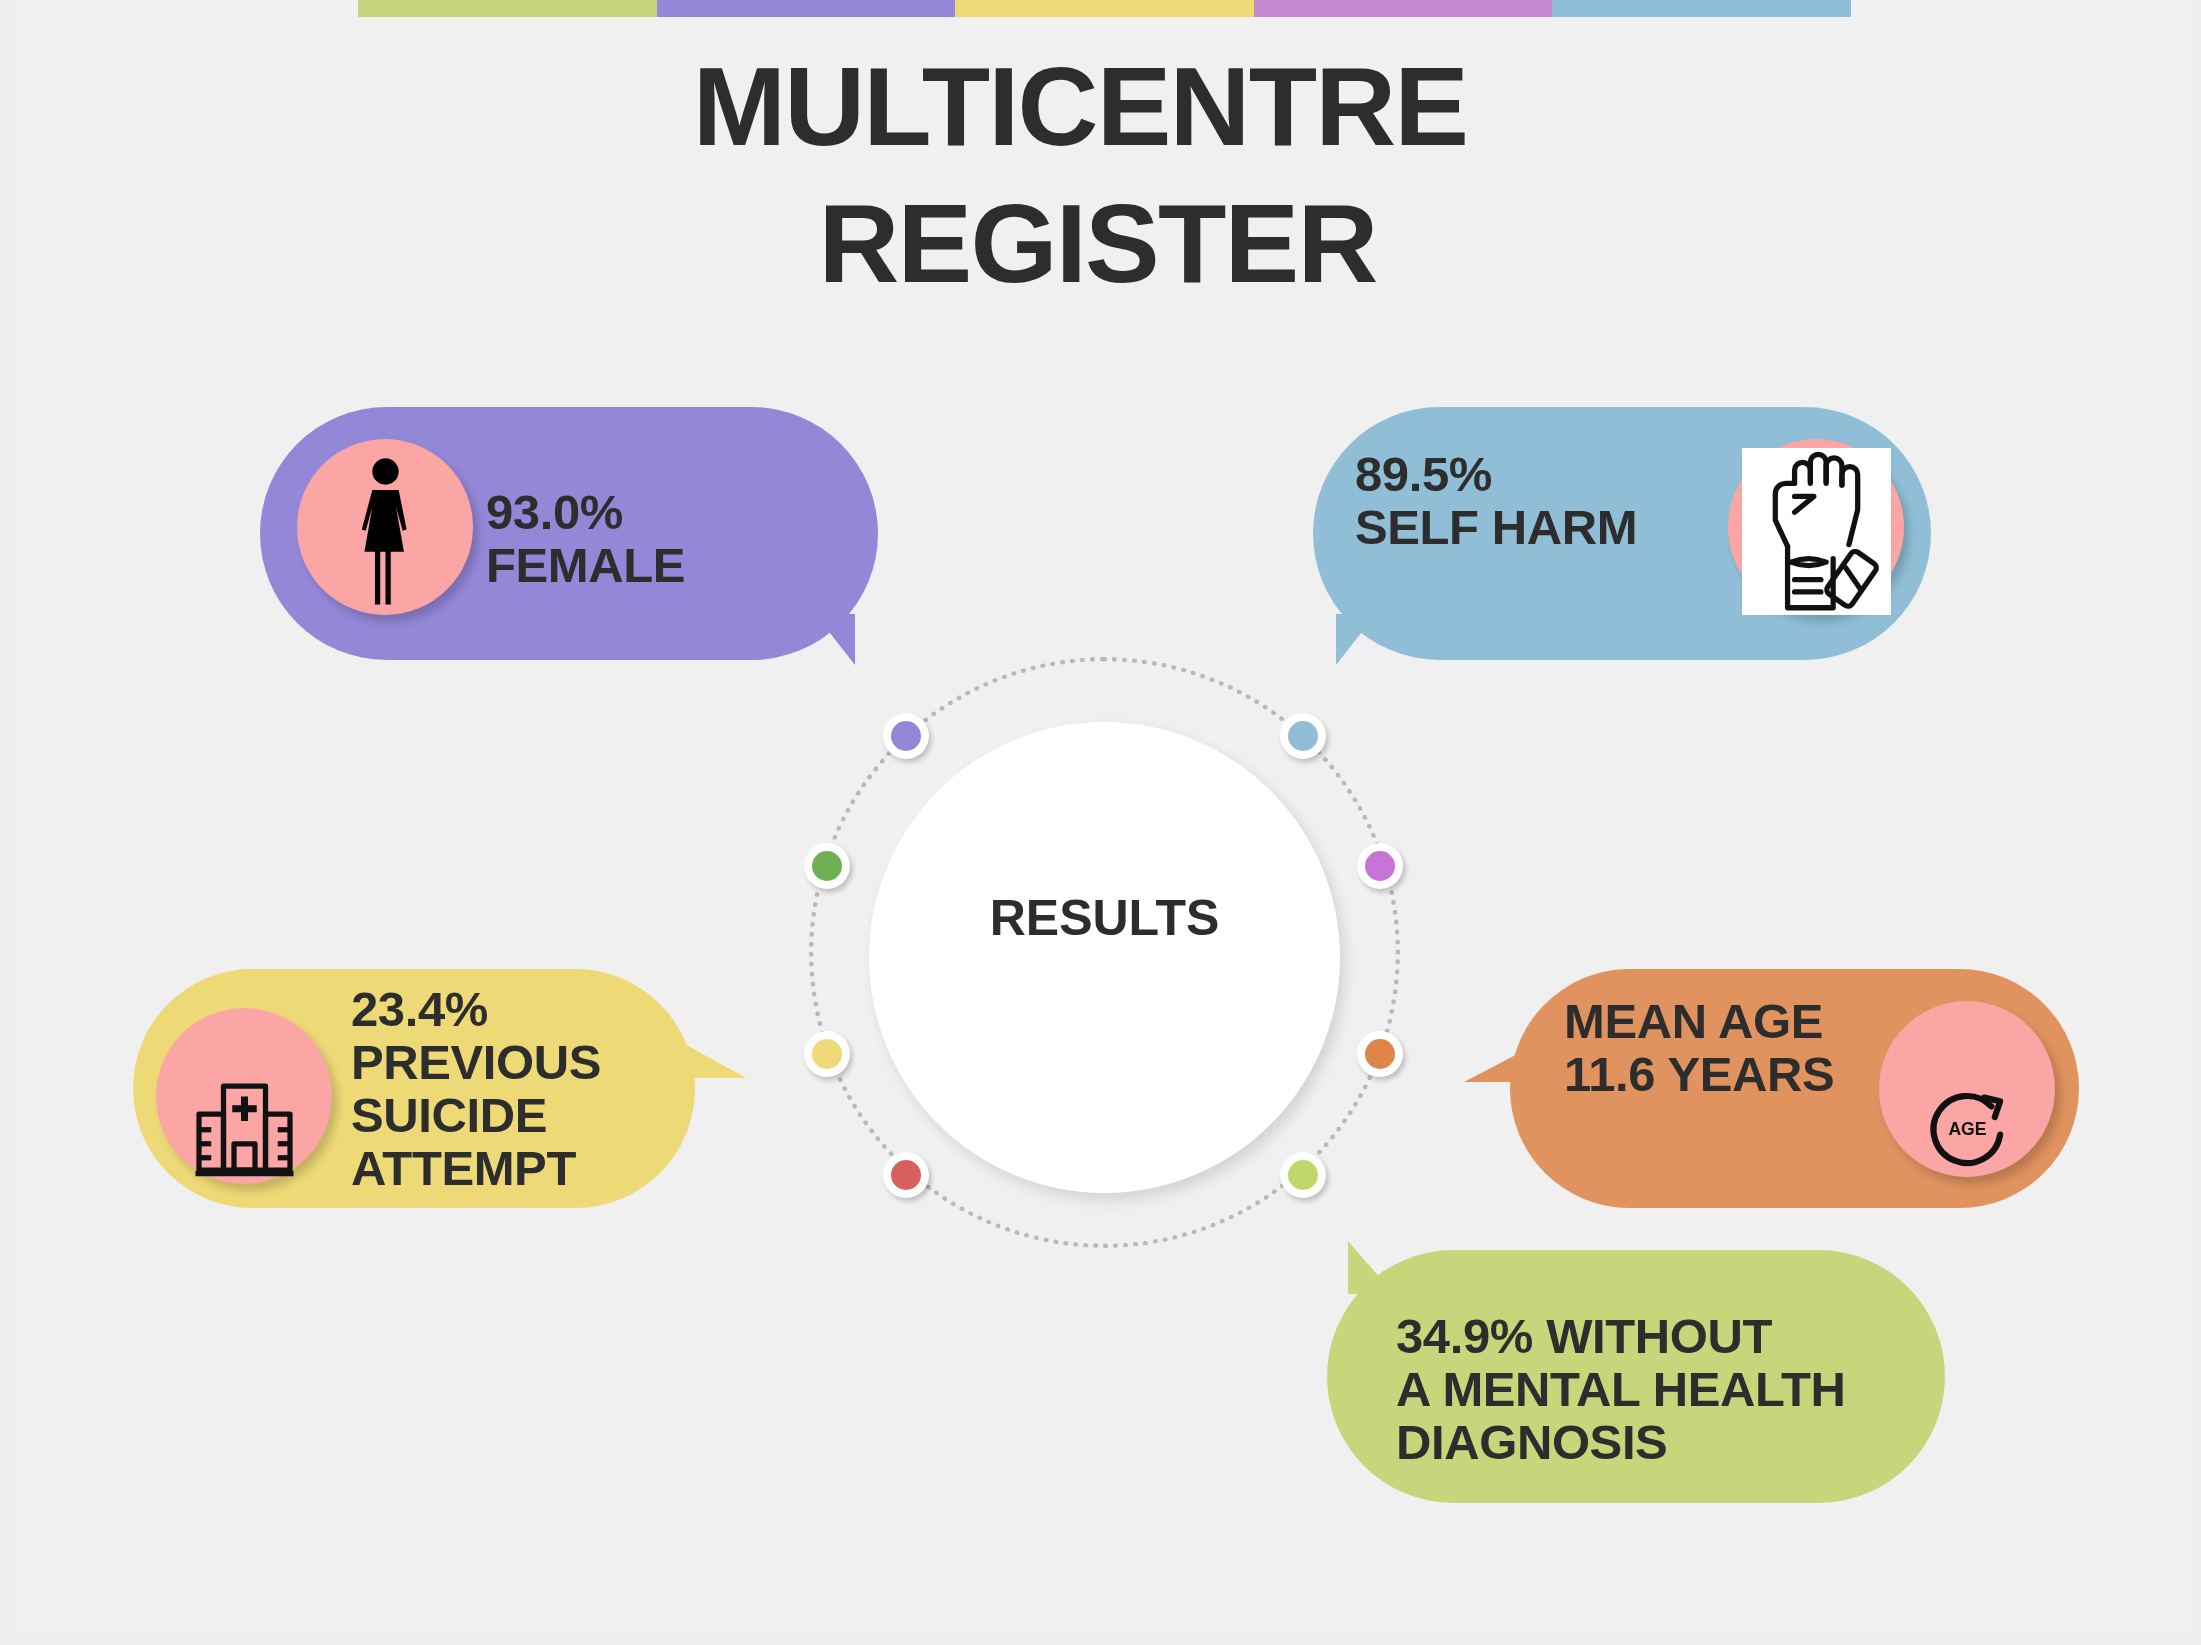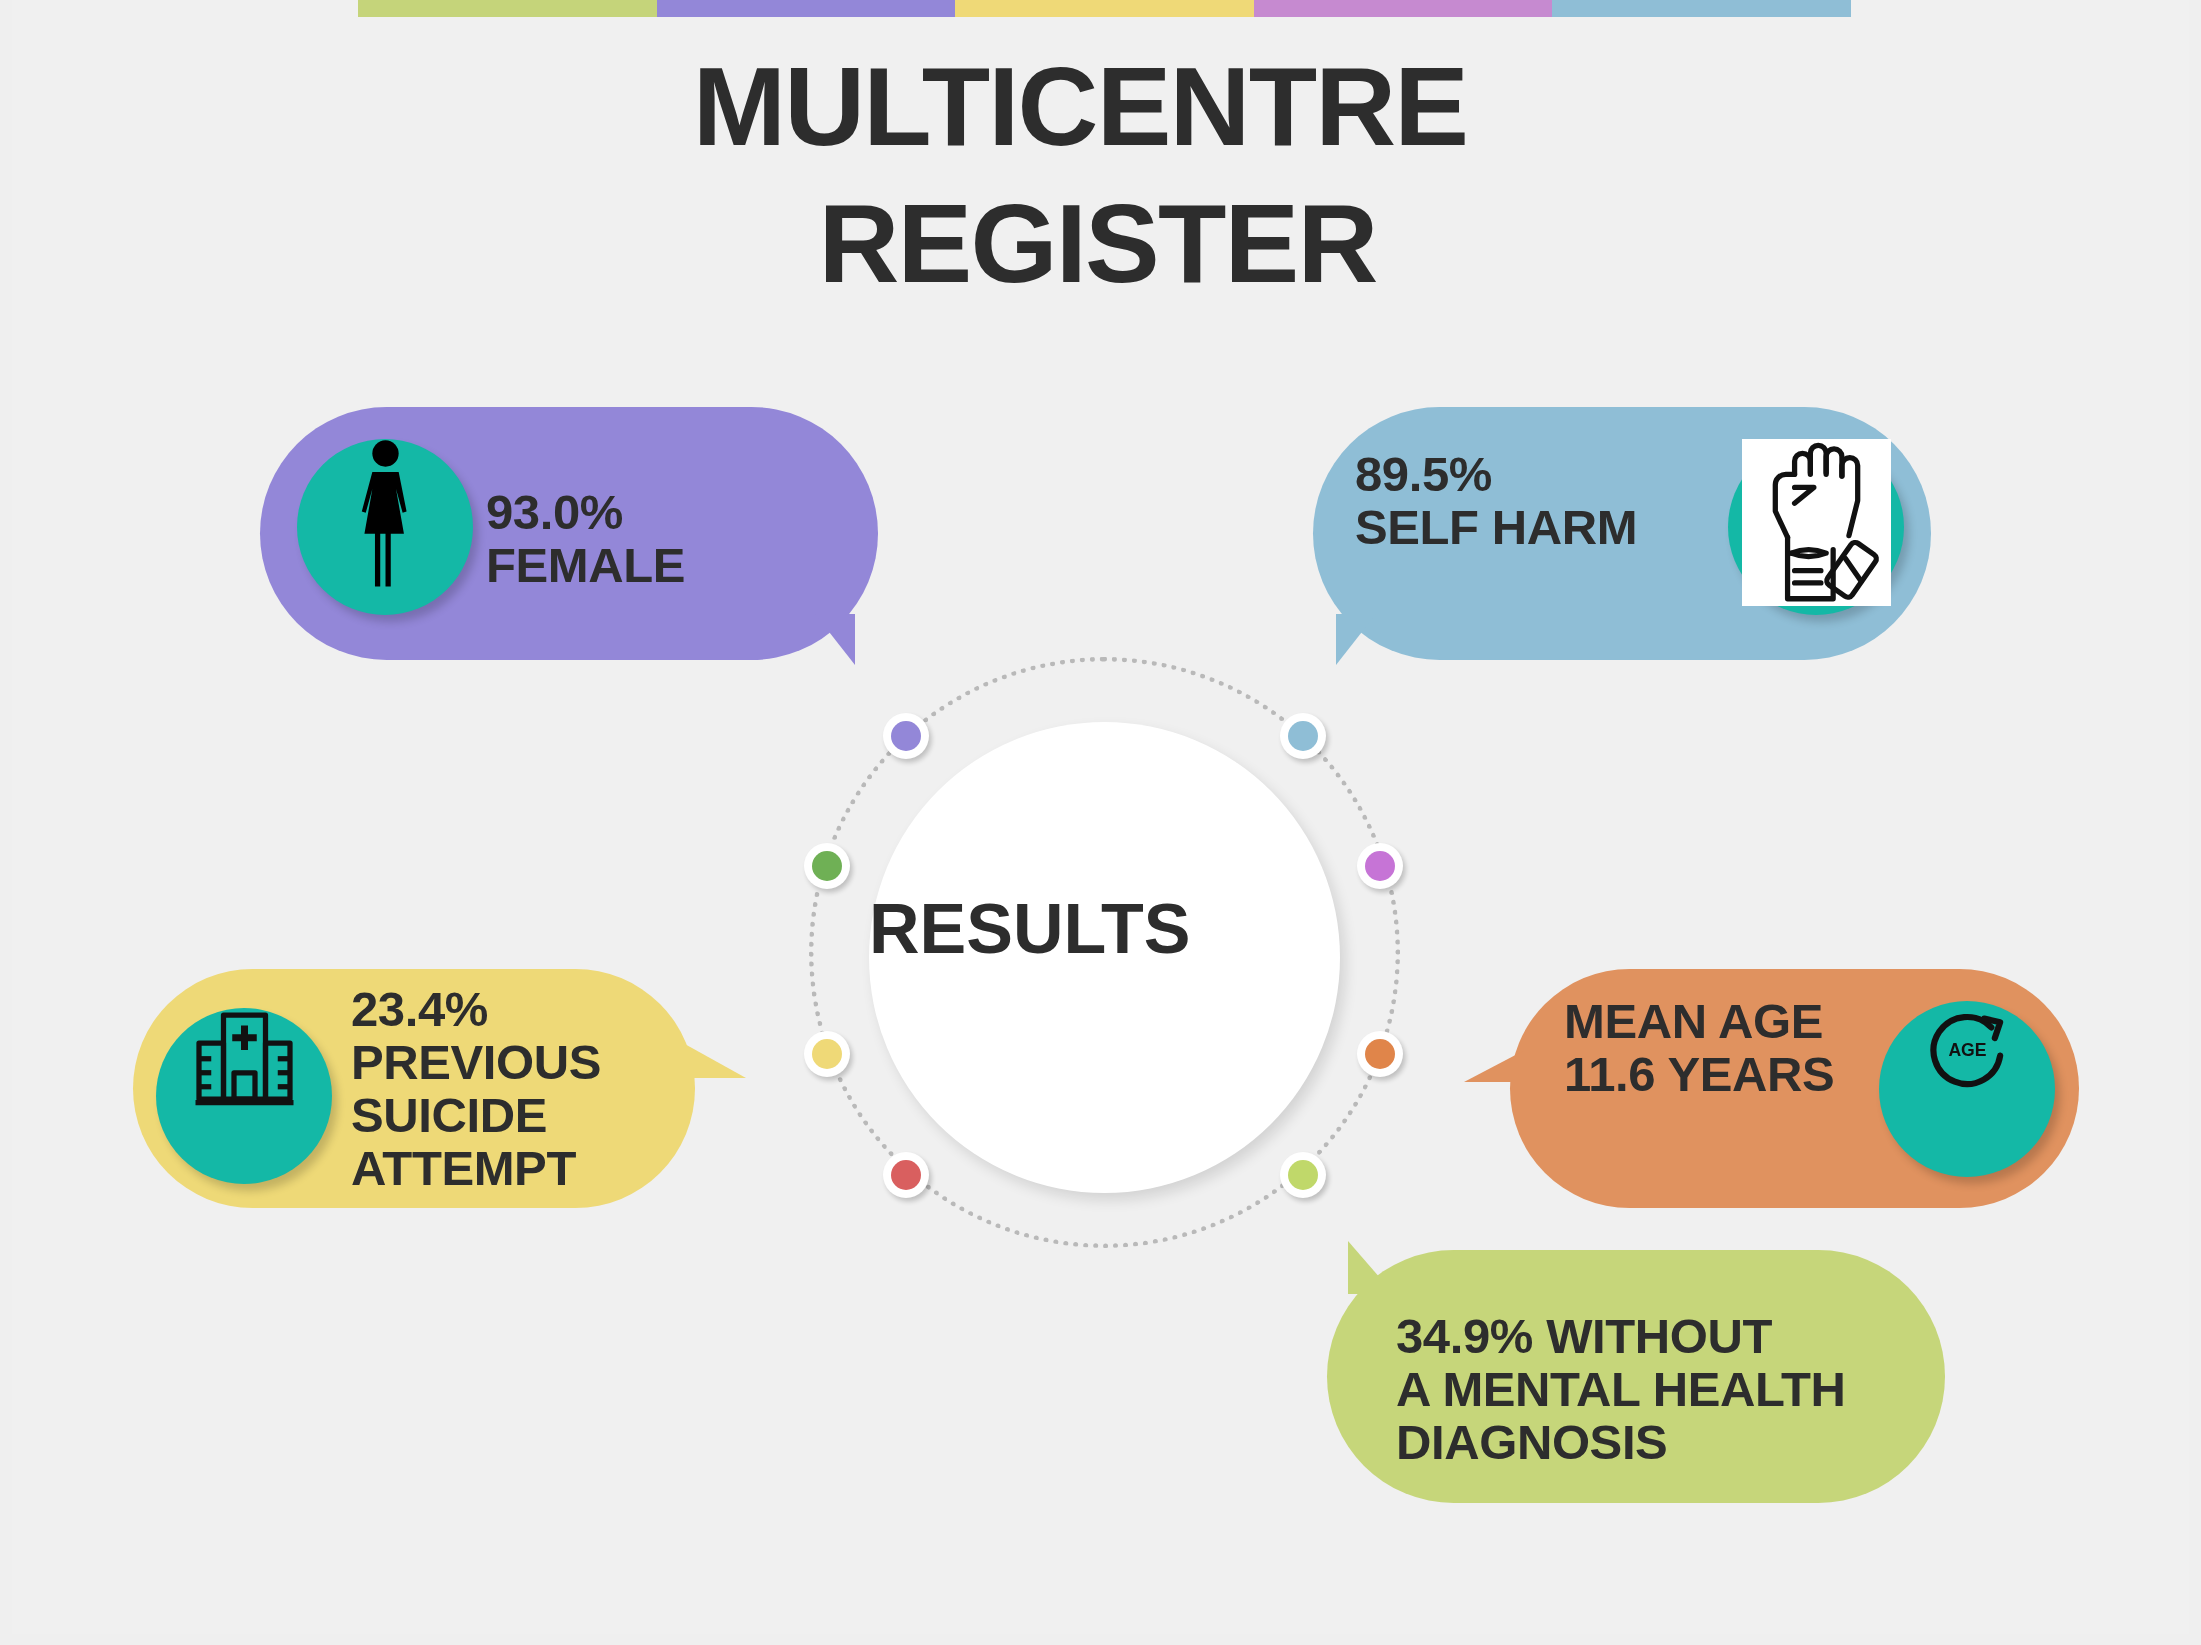--- a/index.html
+++ b/index.html
@@ -3,25 +3,25 @@
 <meta charset="utf-8">
 <style>
   html, body { margin:0; padding:0; }
   body { width:2202px; height:1646px; background:#efefef; position:relative; overflow:hidden; font-family:"Liberation Sans", sans-serif; }
   .frame { position:absolute; left:12.3px; top:0; width:2177px; height:1634px; background:#f0f0f0; }
   .topbar { position:absolute; left:358px; top:0; height:16.7px; width:1493px; display:flex; }
   .topbar div { flex:1; height:100%; }
   .title { position:absolute; left:0; width:2202px; text-align:center; font-weight:bold; color:#2d2d2d; font-size:112px; letter-spacing:-1.8px; line-height:1; }
   .bubble { position:absolute; border-radius:132px; }
   .bubble-text { position:absolute; font-weight:bold; color:#2d2d2d; font-size:49px; line-height:53px; white-space:pre-line; letter-spacing:-0.4px; }
-  .icon-circle { position:absolute; background:#14b8a6; border-radius:50%; box-shadow:5.3px 7px 8.8px rgba(0,0,0,0.18); display:flex; align-items:flex-start; justify-content:center; }
+  .icon-circle { position:absolute; background:#fca5a5; border-radius:50%; box-shadow:5.3px 7px 8.8px rgba(0,0,0,0.18); display:flex; align-items:flex-end; justify-content:center; }
   .tail { position:absolute; width:0; height:0; }
   .ring { position:absolute; border-radius:50%; border:5.3px dotted #b9b9b9; }
   .center-circle { position:absolute; background:#ffffff; border-radius:50%; box-shadow:5.3px 7px 14px rgba(0,0,0,0.12); }
-  .center-label { position:absolute; left:0; width:100%; text-align:left; font-weight:bold; color:#2d2d2d; font-size:70px; }
+  .center-label { position:absolute; left:0; width:100%; text-align:center; font-weight:bold; color:#2d2d2d; font-size:50px; }
   .dot { position:absolute; width:46px; height:46px; border-radius:50%; background:#fff; box-shadow:2.6px 3.5px 5.3px rgba(0,0,0,0.2); display:flex; align-items:center; justify-content:center; }
   .dot span { width:30px; height:30px; border-radius:50%; display:block; }
 </style>
 </head>
 <body>
 
 <div class="frame"></div>
 
 <div class="topbar">
   <div style="background:#c5d47a"></div>

